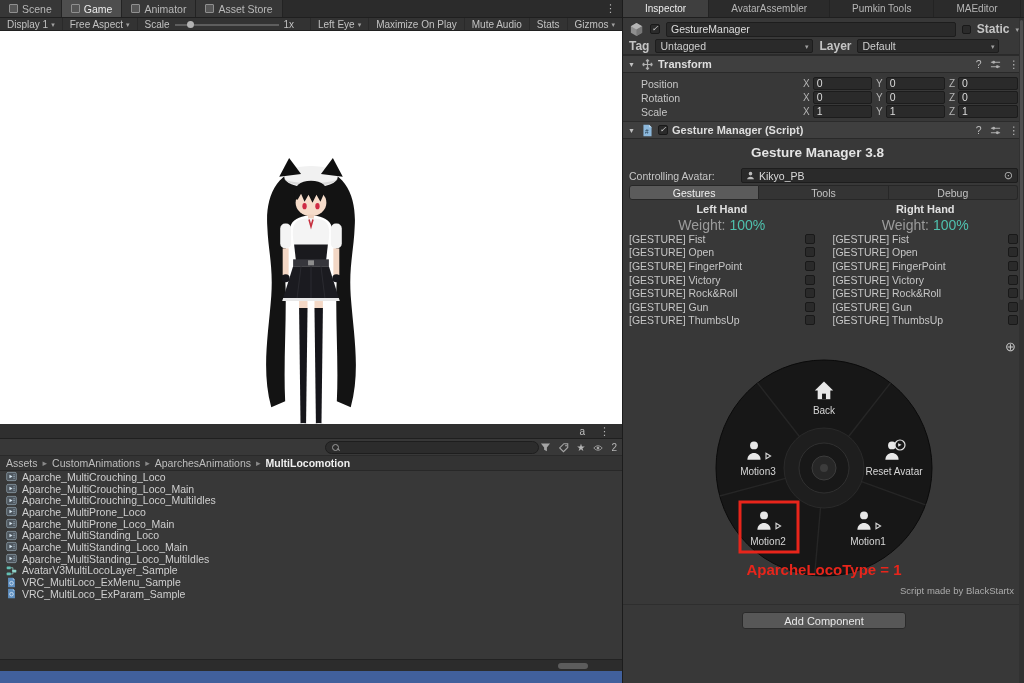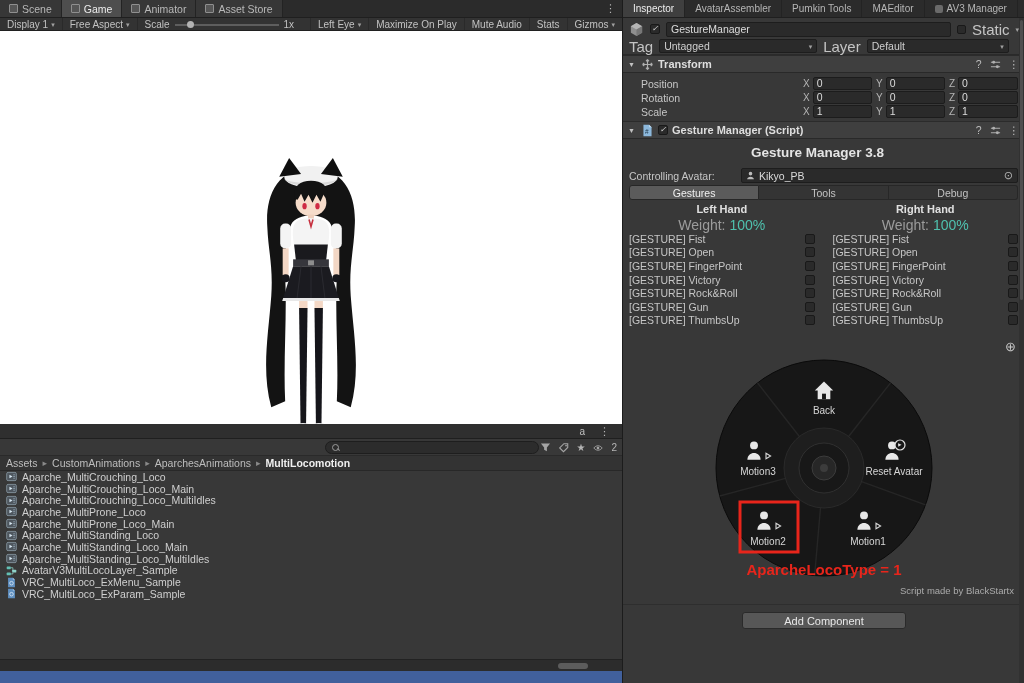--- a/index.html
+++ b/index.html
@@ -42,33 +42,33 @@
   .fico { display:flex; align-items:center; width:12px; }
   .fico svg { display:block; }
 
   #hscroll { position:absolute; left:0; top:659px; width:622px; height:12px; background:#2c2c2c; border-top:1px solid #222; }
   #hscroll .thumb { position:absolute; left:558px; top:3px; width:30px; height:6px; border-radius:3px; background:#5c5c5c; }
   #status-blue { position:absolute; left:0; top:671px; width:622px; height:12px; background:#41609c; }
 
   
   #right { position:absolute; left:622px; top:0; width:402px; height:683px; background:#383838; border-left:1px solid #1c1c1c; }
   #insp-tabs { position:absolute; left:0; top:0; width:402px; height:18px; background:#2b2b2b; display:flex; border-bottom:1px solid #1f1f1f; }
-  .itab { display:flex; align-items:center; gap:4px; padding:0 10px; font-size:10px; color:#b5b5b5; border-right:1px solid #232323; white-space:nowrap; }
+  .itab { display:flex; align-items:center; gap:4px; padding:0 22px; font-size:10px; color:#b5b5b5; border-right:1px solid #232323; white-space:nowrap; }
   .itab.active { background:#3f3f3f; color:#ededed; }
   .av3dot { width:8px; height:8px; border-radius:2px; background:#6a6a6a; display:inline-block; }
   #insp-tabs .kebab { margin-left:auto; }
 
   #go-header { position:absolute; left:0; top:18px; width:402px; height:37px; border-bottom:1px solid #2a2a2a; }
   .gh-row { position:absolute; left:6px; right:6px; display:flex; align-items:center; gap:6px; }
   .namefield { flex:1; height:15px; background:#2a2a2a; border:1px solid #1d1d1d; border-radius:2px; color:#dcdcdc; font-size:10.5px; padding:0 4px; font-family:"Liberation Sans",sans-serif; outline:none; }
   .cb { width:10px; height:10px; background:#2a2a2a; border:1px solid #191919; border-radius:2px; flex:0 0 auto; }
   .cb.checked { display:flex; align-items:center; justify-content:center; color:#dcdcdc; font-size:8px; line-height:1; }
   .dd-field { display:flex; align-items:center; height:14px; background:#2a2a2a; border:1px solid #1d1d1d; border-radius:2px; padding:0 4px; font-size:10.5px; color:#cfcfcf; gap:4px; }
   .dd-field .caret { margin-left:auto; }
-  .ghlabel { font-size:15px; color:#c4c4c4; }
+  .ghlabel { font-size:12px; color:#c4c4c4;font-weight:bold; }
 
   .comp-header { position:absolute; left:0; right:0; height:18px; background:#3f3f3f; border-top:1px solid #2b2b2b; border-bottom:1px solid #292929; display:flex; align-items:center; gap:4px; padding:0 5px; }
   .foldout { font-size:7px; color:#c2c2c2; width:9px; }
   .comp-title { font-weight:bold; font-size:11px; color:#dedede; }
   .hicons { margin-left:auto; display:flex; align-items:center; gap:8px; color:#bdbdbd; font-size:10.5px; }
 
   .t-row { position:absolute; left:18px; right:6px; height:13px; display:flex; align-items:flex-end; }
   .t-label { width:162px; font-size:10.5px; color:#c6c6c6; }
   .t-fields { flex:1; display:flex; gap:4px; }
   .axgrp { flex:1; display:flex; align-items:center; gap:3px; }

